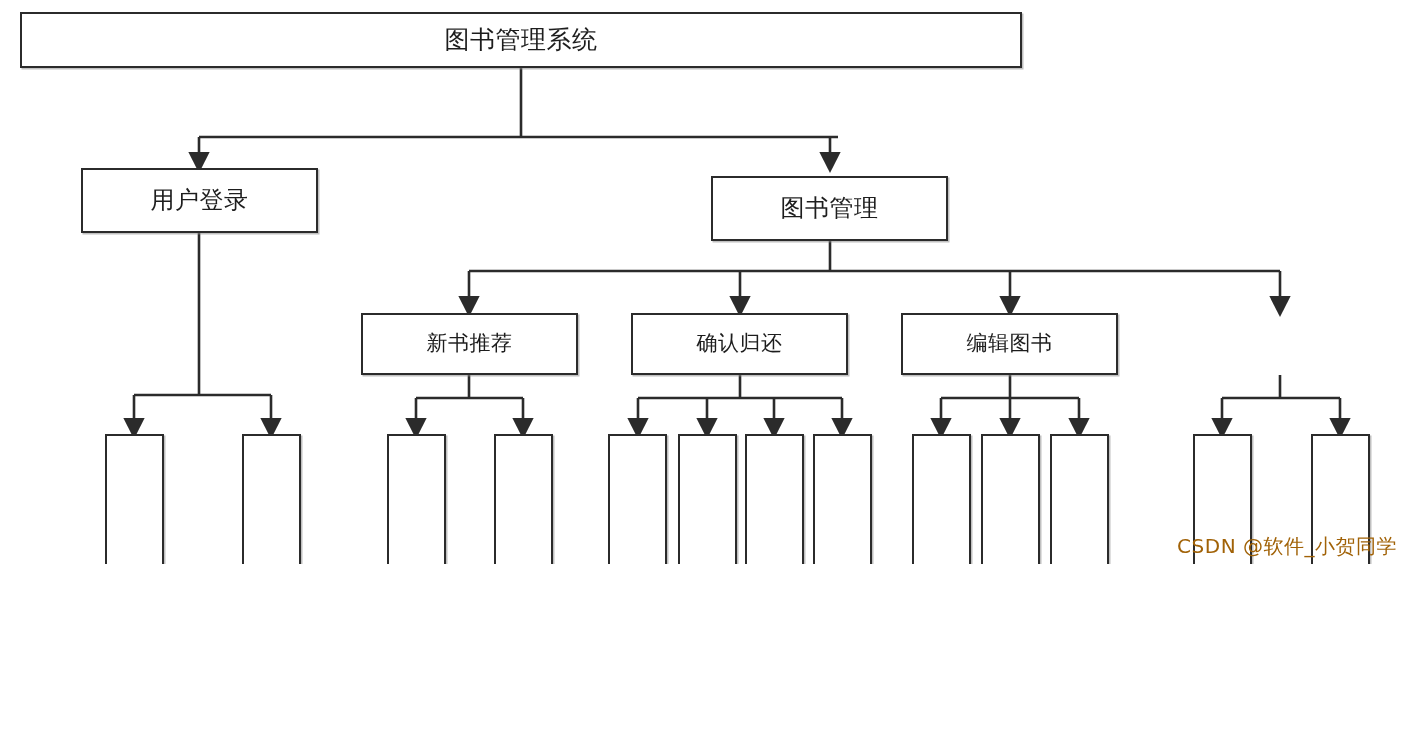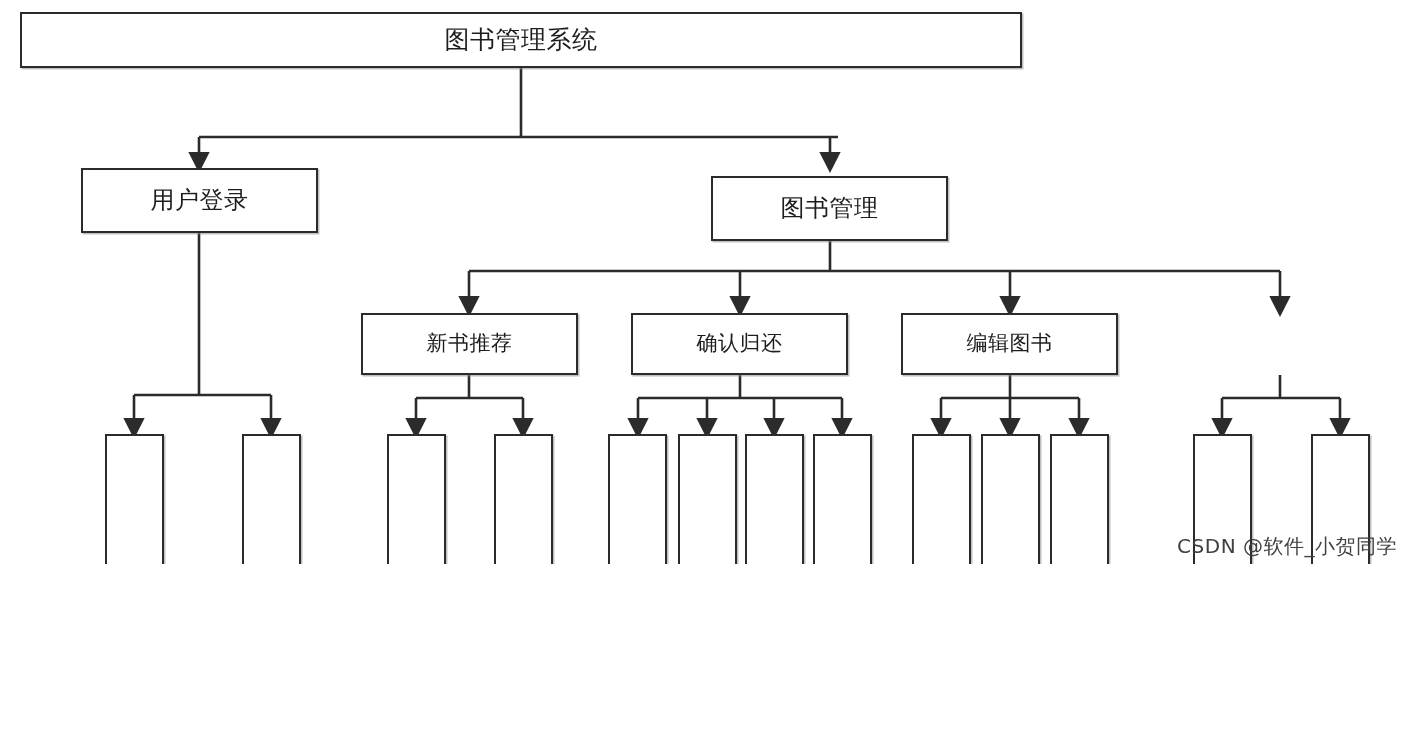--- a/index.html
+++ b/index.html
@@ -69,21 +69,21 @@
     letter-spacing: 4px;
     line-height: 1;
     white-space: nowrap;
   }
   
   #watermark {
     position: absolute;
     right: 8px;
     bottom: 4px;
     font-size: 20px;
-    color: #404040;
+    color: #a16207;
     letter-spacing: 0.5px;
     z-index: 6;
     white-space: nowrap;
   }
 </style>
 </head>
 <body>
 
 <div id="canvas">
 

